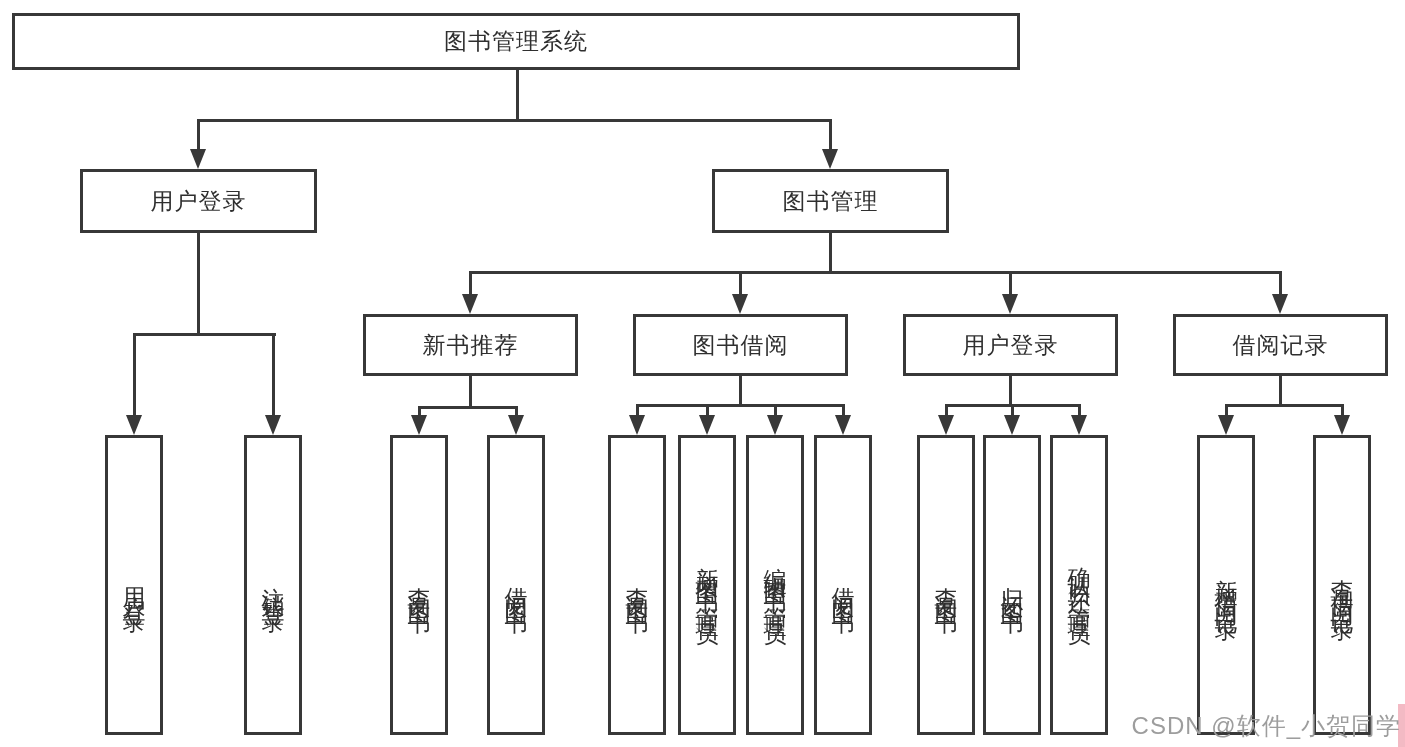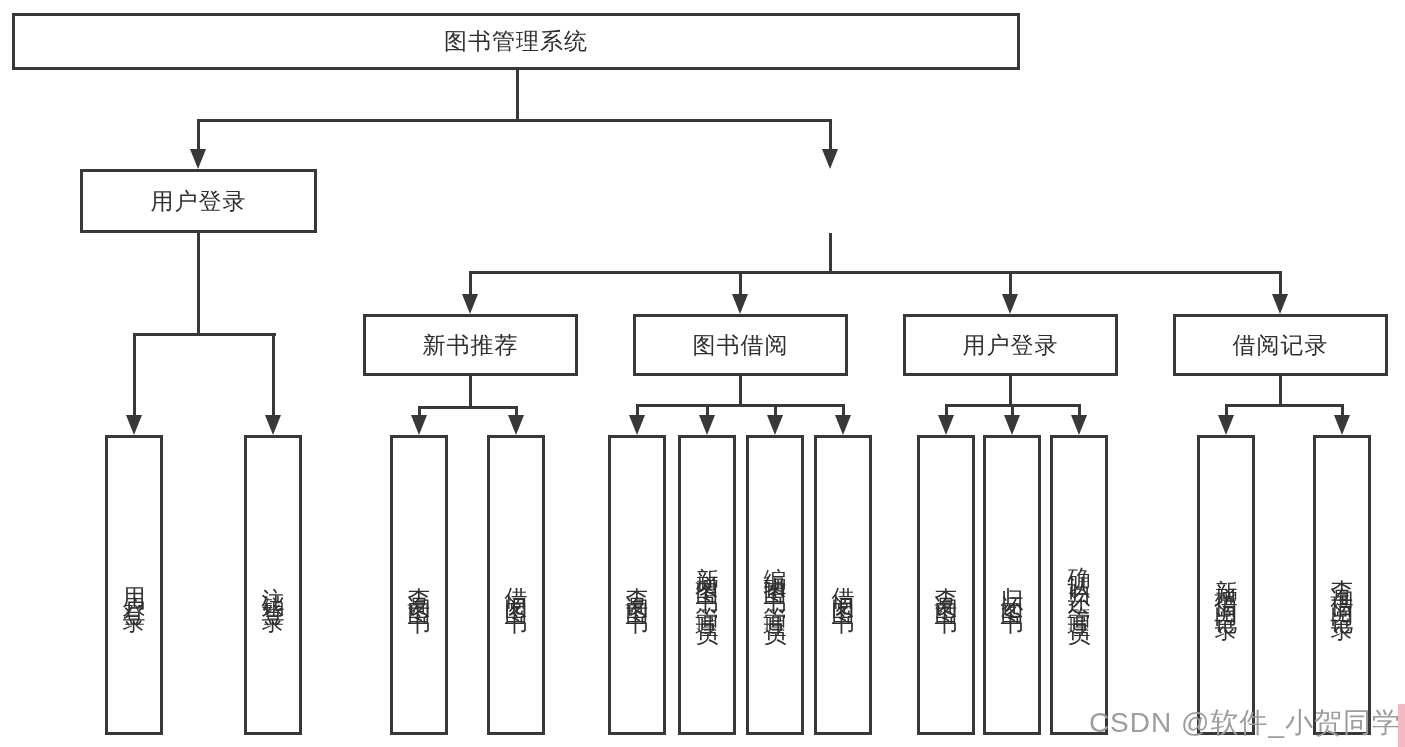--- a/index.html
+++ b/index.html
@@ -21,21 +21,21 @@
     writing-mode:vertical-rl;text-orientation:mixed;letter-spacing:8px;
   }
   .vl{position:absolute;width:3px;background:var(--line);}
   .hl{position:absolute;height:3px;background:var(--line);}
   .ar{
     position:absolute;width:0;height:0;
     border-left:8px solid transparent;border-right:8px solid transparent;
     border-top:20px solid var(--line);
   }
   .watermark{
-    position:absolute;right:4px;bottom:5px;font-size:28px;letter-spacing:1px;
+    position:absolute;right:4px;bottom:5px;font-size:24px;letter-spacing:1px;
     color:var(--wm);white-space:nowrap;
   }
   .wm-strip{position:absolute;right:0;bottom:0;width:7px;height:43px;background:var(--wm-accent);}
 </style>
 </head>
 <body>
 
 <div id="canvas">
 
   <div class="box" style="left:12px;top:13px;width:1008px;height:57px">
@@ -44,20 +44,23 @@
 
   <div class="vl" style="left:515.5px;top:69px;height:52px"></div>
   <div class="hl" style="left:196.5px;top:119px;width:635px"></div>
   <div class="vl" style="left:196.5px;top:119px;height:32px"></div>
   <div class="ar" style="left:190px;top:149px"></div>
   <div class="vl" style="left:828.5px;top:119px;height:32px"></div>
   <div class="ar" style="left:822px;top:149px"></div>
 
   <div class="box" style="left:80px;top:169px;width:237px;height:64px">
     <span>用户登录</span>
+  </div>
+  <div class="box" style="left:712px;top:169px;width:237px;height:64px">
+    <span>图书管理</span>
   </div>
 
   <div class="vl" style="left:196.5px;top:233px;height:103px"></div>
   <div class="hl" style="left:132.5px;top:333px;width:143px"></div>
   <div class="vl" style="left:132.5px;top:333px;height:84px"></div>
   <div class="ar" style="left:126px;top:415px"></div>
   <div class="vl" style="left:271.5px;top:333px;height:84px"></div>
   <div class="ar" style="left:265px;top:415px"></div>
 
   <div class="vl" style="left:828.5px;top:233px;height:41px"></div>

